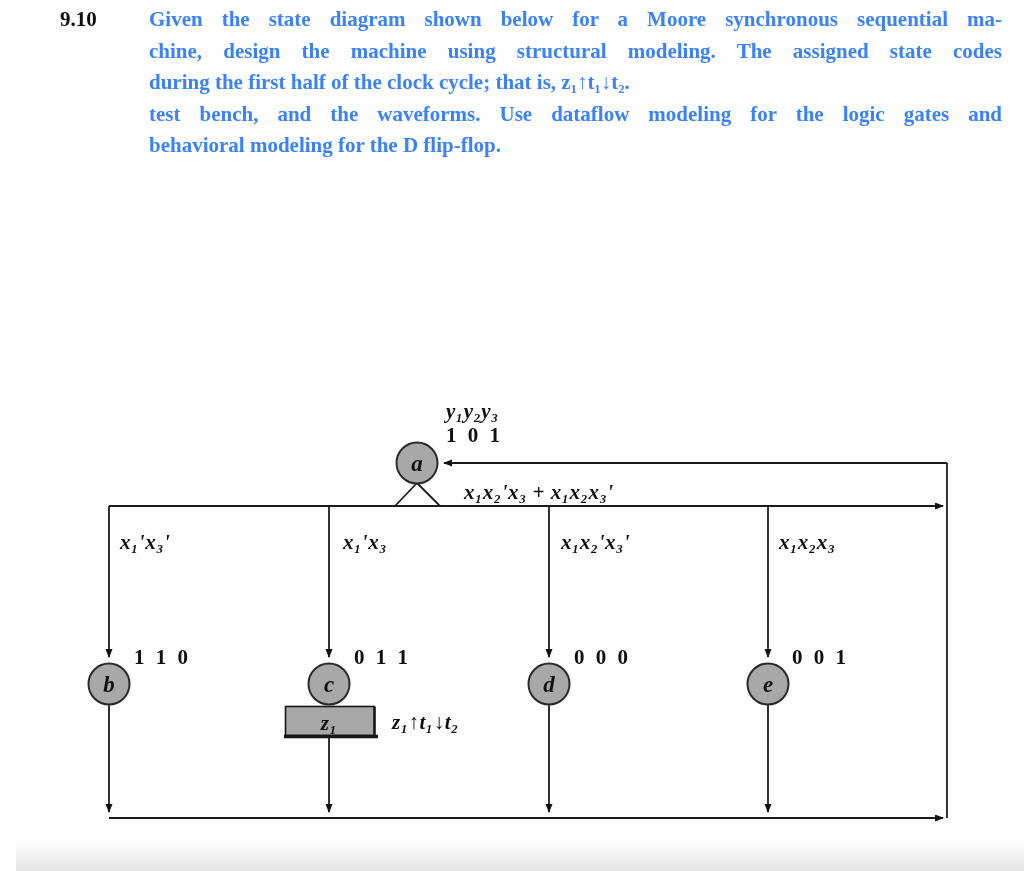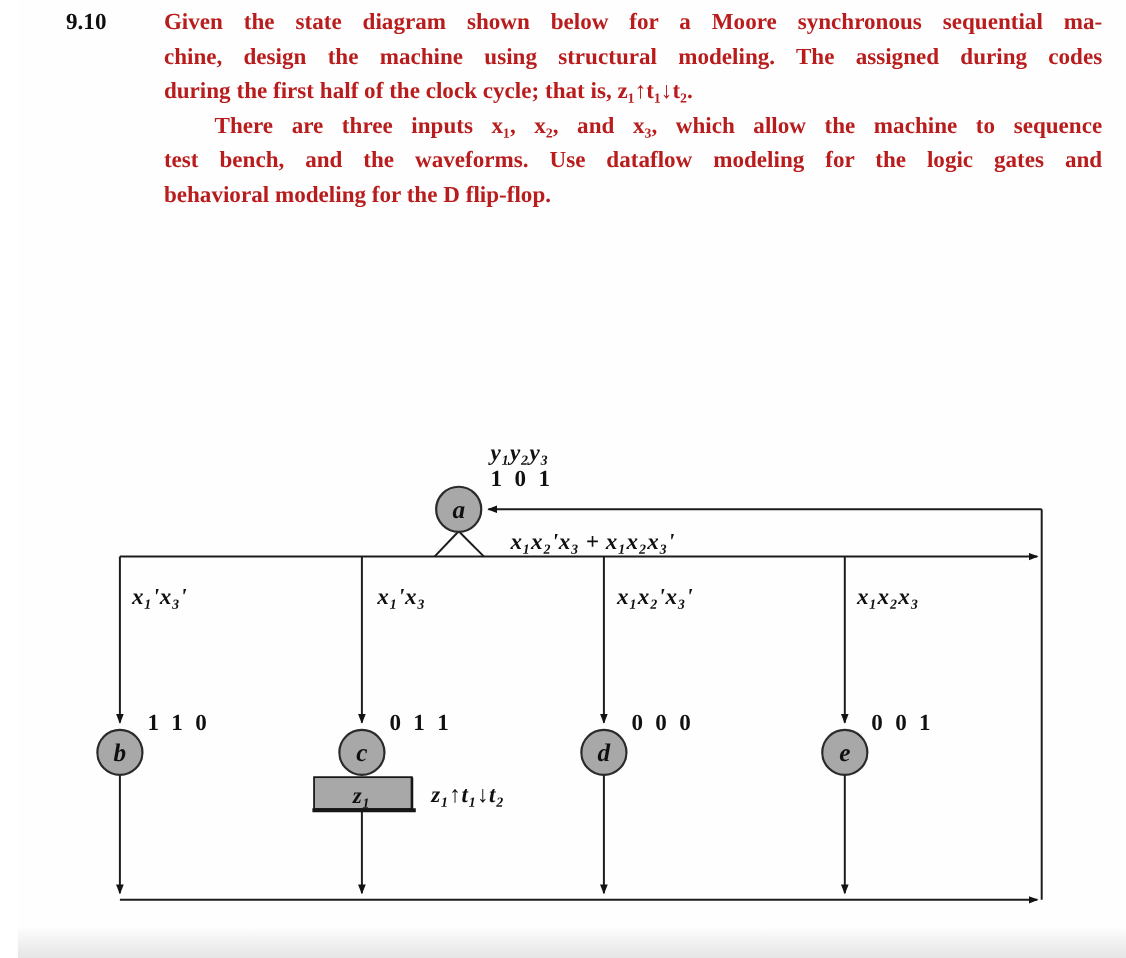--- a/index.html
+++ b/index.html
@@ -10,21 +10,21 @@
     color:#0e0e0e;
     margin-left:16px;
   }
   .ex-num {
     position:absolute; left:44px; top:4px;
     font-size:21px; font-weight:600; line-height:31.6px;
   }
   .text-block {position:absolute; left:133px; top:4px; width:853px;}
   .line {
     font-size:21px; font-weight:600; line-height:31.6px;
-    color:#b91c1c;
+    color:#3b82f6;
   }
   .line.j {text-align:justify; text-align-last:justify;}
   .line.indent {text-indent:46px;}
   svg.diagram {position:absolute; left:0; top:0; width:1024px; height:871px;}
   svg .wire {stroke:#1c1c1c; stroke-width:1.8; fill:none;}
   svg .node {fill:#a8a8a8; stroke:#2a2a2a; stroke-width:2;}
   svg .obox {fill:#a8a8a8; stroke:#161616; stroke-width:1.6;}
   svg text {fill:#101010; font-family:"Liberation Serif","DejaVu Serif",serif;}
   svg .cond {font-style:italic; font-weight:600; font-size:21px; letter-spacing:0.5px;}
   svg .code {font-weight:700; font-size:21px; letter-spacing:3px;}
@@ -36,23 +36,22 @@
 </style>
 </head>
 <body>
 
 <div class="page">
 
   <div class="ex-num">9.10</div>
 
   <div class="text-block">
     <div class="line j">Given the state diagram shown below for a Moore synchronous sequential ma-</div>
-    <div class="line j">chine, design the machine using structural modeling.  The assigned during codes</div>
+    <div class="line j">chine, design the machine using structural modeling.  The assigned state codes</div>
     <div class="line">during the first half of the clock cycle; that is, z₁↑t₁↓t₂.</div>
-    <div class="line j indent">There are three inputs x₁, x₂, and x₃, which allow the machine to sequence</div>
     <div class="line j">test bench, and the waveforms.  Use dataflow modeling for the logic gates and</div>
     <div class="line">behavioral modeling for the D flip-flop.</div>
   </div>
 
   <svg class="diagram" viewBox="0 0 1024 871">
     <defs>
       <marker id="arr" markerWidth="10" markerHeight="8" refX="8" refY="3.5" orient="auto" markerUnits="userSpaceOnUse">
         <path d="M0,0 L9,3.5 L0,7 Z" fill="#131313"></path>
       </marker>
     </defs>

